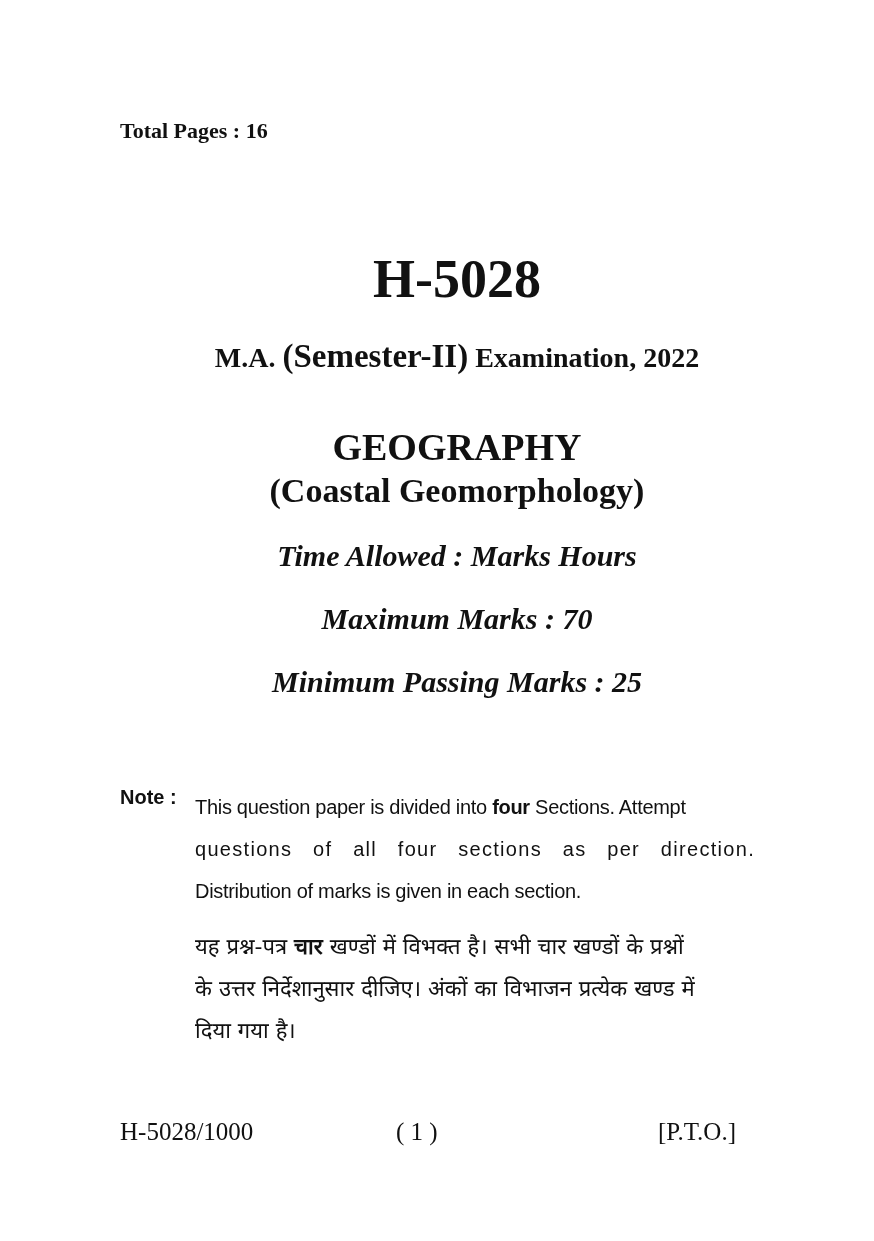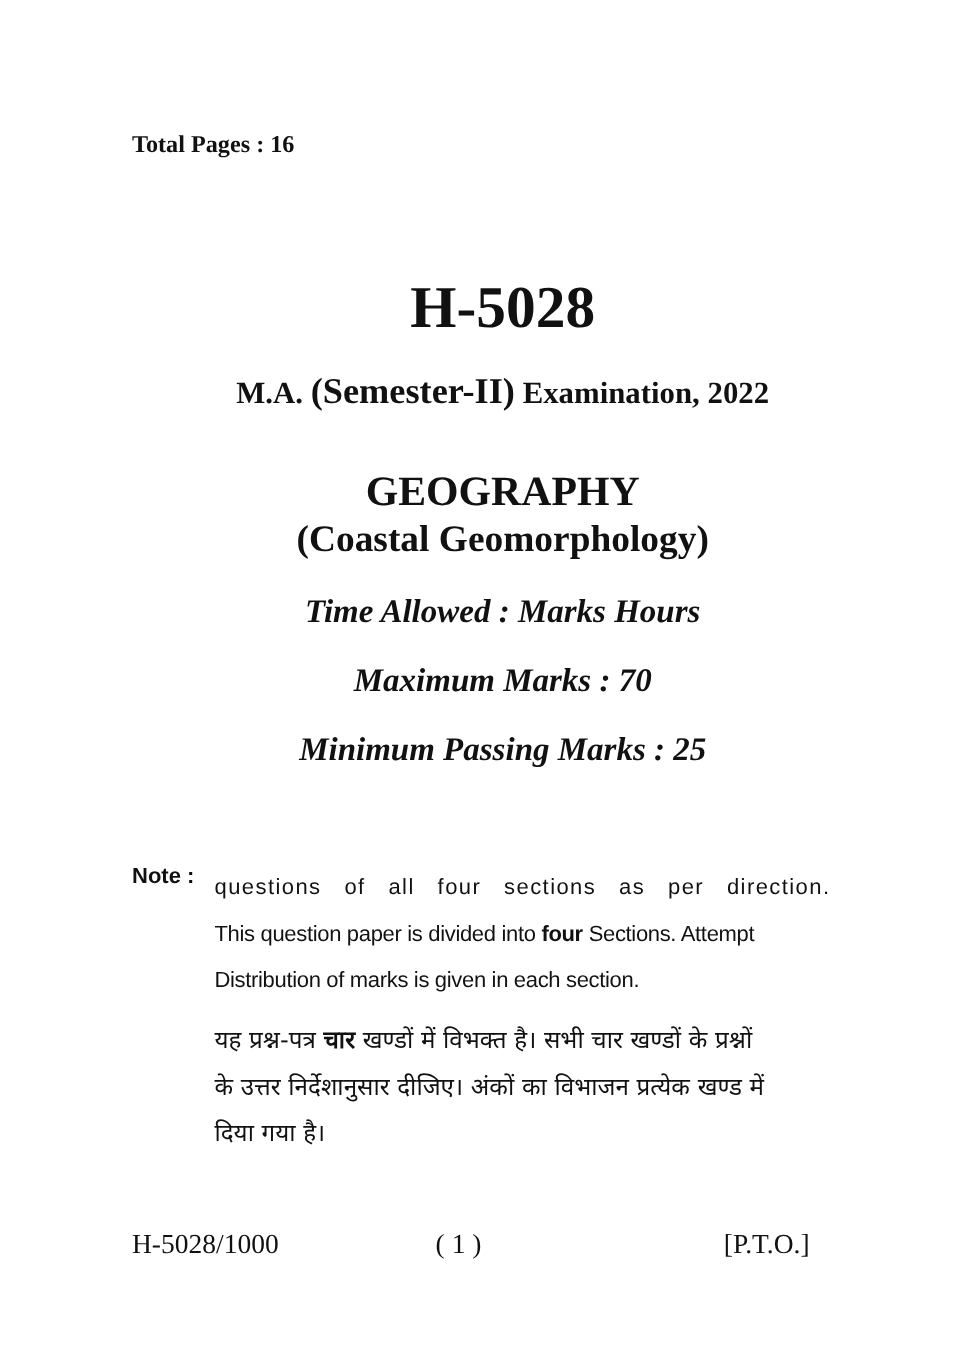--- a/index.html
+++ b/index.html
@@ -106,22 +106,22 @@
 
 <div class="abs center-line italic-line time-allowed">Time Allowed : Marks Hours</div>
 
 <div class="abs center-line italic-line max-marks">Maximum Marks : 70</div>
 
 <div class="abs center-line italic-line min-marks">Minimum Passing Marks : 25</div>
 
 <div class="abs note-label">Note :</div>
 
 <div class="abs note-body">
+  <span class="line"><span>This question paper is divided into </span><b>four</b><span> Sections. Attempt</span></span>
   <span class="line justify">questions of all four sections as per direction.</span>
-  <span class="line"><span>This question paper is divided into </span><b>four</b><span> Sections. Attempt</span></span>
   <span class="line">Distribution of marks is given in each section.</span>
 </div>
 
 <div class="abs note-hindi">
   <span class="line"><span>यह प्रश्न-पत्र </span><b>चार</b><span> खण्डों में विभक्त है। सभी चार खण्डों के प्रश्नों</span></span>
   <span class="line">के उत्तर निर्देशानुसार दीजिए। अंकों का विभाजन प्रत्येक खण्ड में</span>
   <span class="line">दिया गया है।</span>
 </div>
 
 <div class="abs footer footer-code">H-5028/1000</div>

